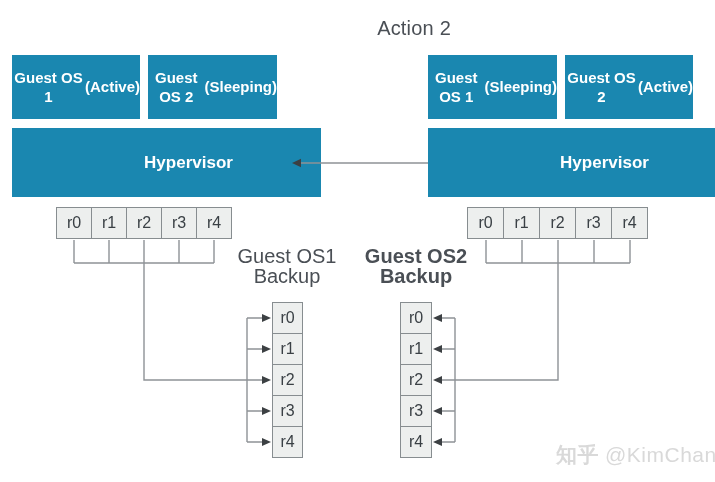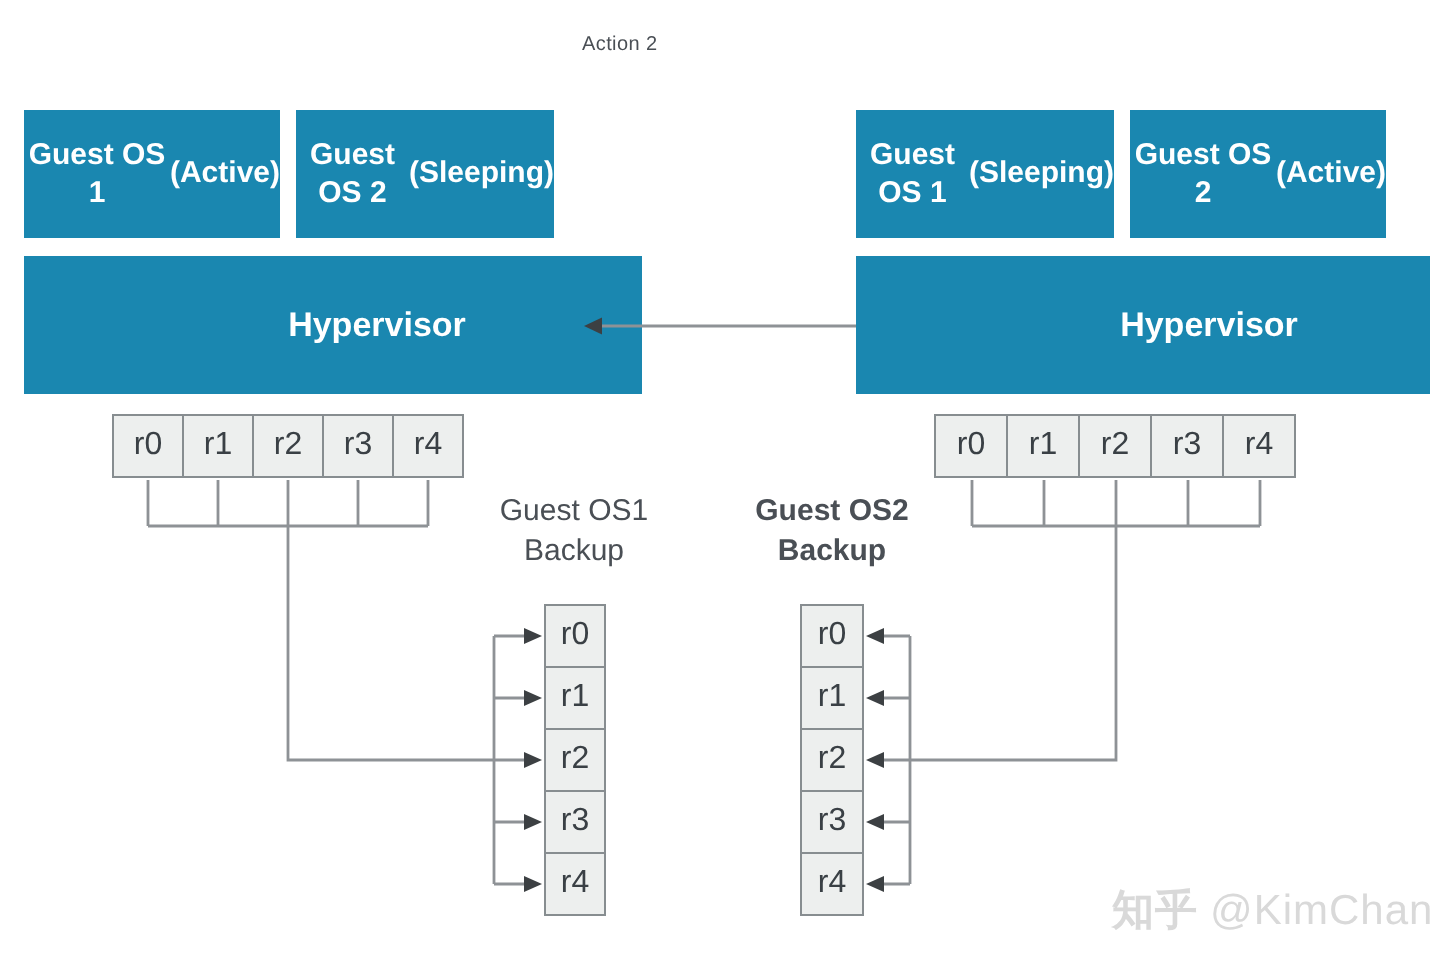--- a/index.html
+++ b/index.html
@@ -8,22 +8,22 @@
     --connector:#8e9296; --arrowhead:#3c4043;
     --label_text:#4a4f55; --watermark_text:#d9d9d9;
   }
   html,body{margin:0;padding:0;background:#ffffff;}
   #canvas{
     position:relative;width:715px;height:482px;background:#ffffff;overflow:hidden;
     font-family:"Liberation Sans", sans-serif;
   }
   .abs{position:absolute;}
   .title{
-    left:291px;top:17px;width:160px;text-align:left;
-    font-size:10px;color:var(--label_text);letter-spacing:.2px;
+    left:291px;top:17px;width:160px;text-align:right;
+    font-size:20px;color:var(--label_text);letter-spacing:.2px;
   }
   .tealbox{
     background:var(--box_fill);color:var(--box_text);
     display:flex;flex-direction:row;align-items:center;justify-content:center;
     text-align:center;font-weight:700;line-height:1.28;font-size:15px;
   }
   .hyp{font-size:17px;padding-left:44px;}
   .regrow{display:flex;}
   .regrow .cell{
     width:36px;height:32px;margin-left:-1px;box-sizing:border-box;
@@ -36,21 +36,21 @@
   .stack{display:flex;flex-direction:column;}
   .stack .cell{
     width:31px;height:32px;margin-top:-1px;box-sizing:border-box;
     background:var(--cell_fill);border:1px solid var(--cell_border);
     display:flex;align-items:center;justify-content:center;
     font-size:16px;color:var(--cell_text);
   }
   .stack .cell:first-child{margin-top:0;}
   .stack.s2 .cell{width:32px;}
   .blabel{
-    width:112px;text-align:center;font-size:15px;line-height:20px;
+    width:112px;text-align:center;font-size:20px;line-height:20px;
     color:var(--label_text);
   }
   svg.connectors{left:0;top:0;pointer-events:none;}
   .cline{stroke:var(--connector);stroke-width:1.4;fill:none;}
   .ahead{fill:var(--arrowhead);stroke:none;}
   .watermark{
     left:556px;top:441px;font-size:21px;color:var(--watermark_text);
     white-space:nowrap;letter-spacing:.5px;
   }
   .watermark .brand{font-weight:700;margin-right:6px;}

